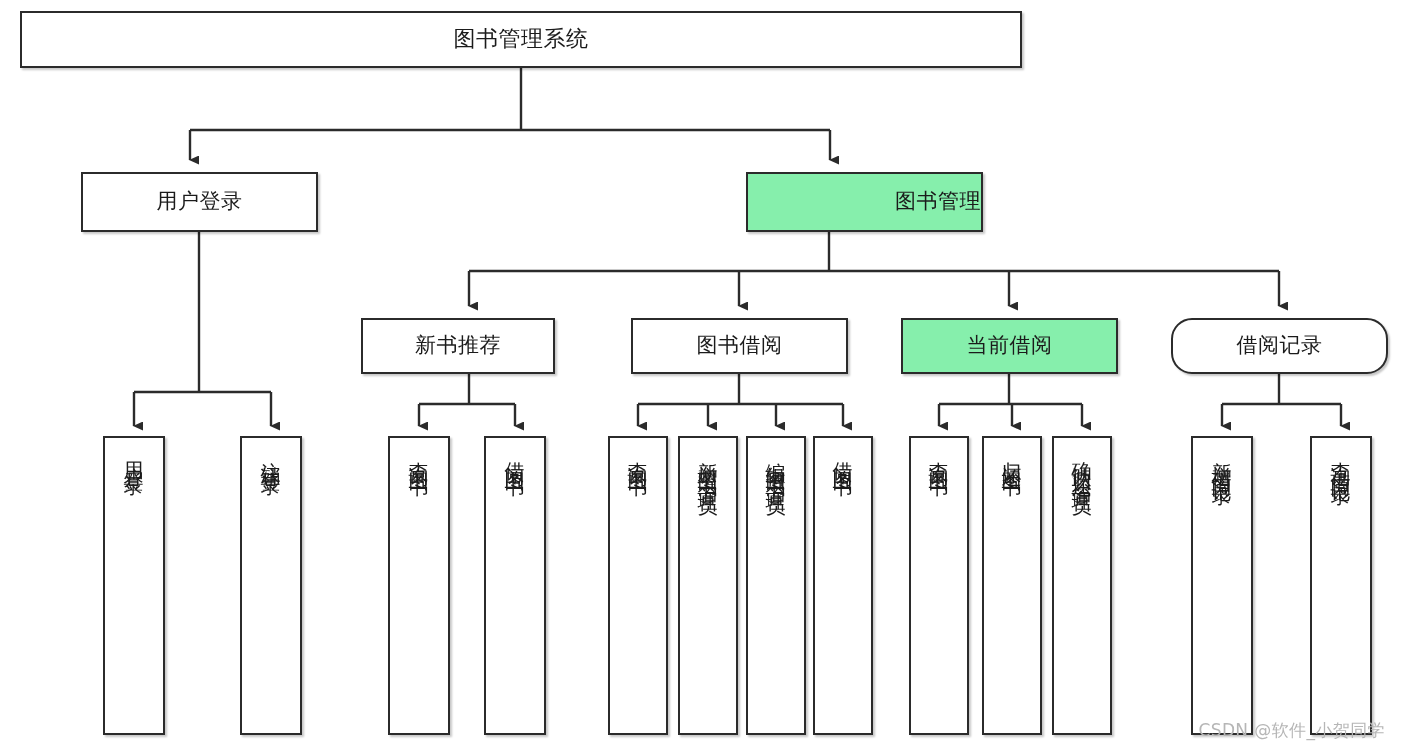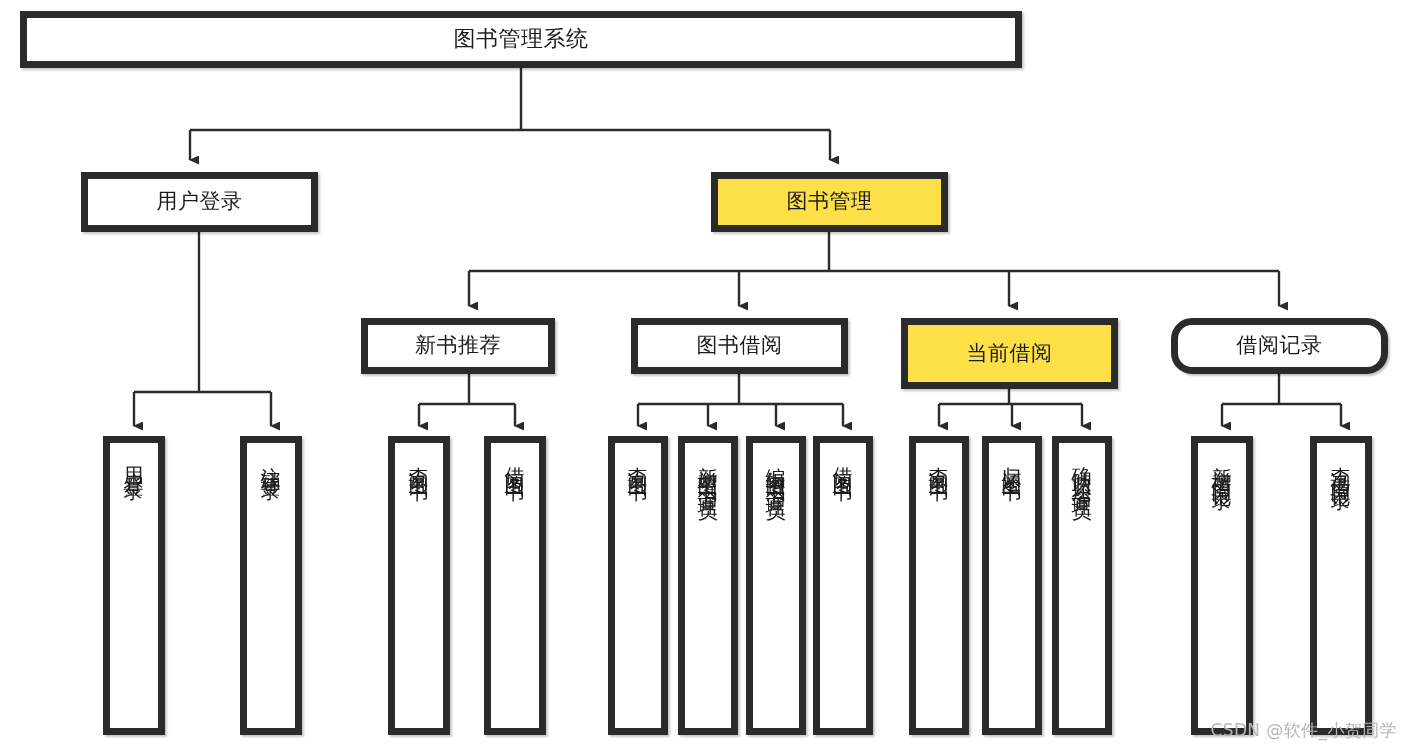--- a/index.html
+++ b/index.html
@@ -23,21 +23,21 @@
     left: 0;
     top: 0;
     width: 1405px;
     height: 747px;
     pointer-events: none;
   }
   .node {
     position: absolute;
     box-sizing: border-box;
     background: #ffffff;
-    border: 7px solid #4d7c0f;
+    border: 2px solid #4d7c0f;
     box-shadow: 2px 2px 2px rgba(0,0,0,0.22);
     display: flex;
     align-items: center;
     justify-content: center;
     color: #1b1b1b;
   }
   .node .label {
     display: block;
     text-align: center;
     line-height: 1.12;
@@ -59,21 +59,21 @@
   .node.vert .label {
     writing-mode: vertical-rl;
     text-orientation: upright;
     font-size: 20px;
     line-height: 1.0;
     letter-spacing: 5px;
     white-space: nowrap;
   }
   #watermark {
     position: absolute;
-    right: 8px;
+    right: 20px;
     bottom: 5px;
     font-size: 17px;
     color: #b6b6b6;
     letter-spacing: 0.4px;
     white-space: nowrap;
     user-select: none;
   }
 </style>
 </head>
 <body>
@@ -130,31 +130,31 @@
     </g>
   </svg>
 
   <div class="node root horiz" id="node-root" style="left: 20px; top: 11px; width: 1002px; height: 57px; border-color: rgb(43, 43, 43); background: rgb(255, 255, 255); color: rgb(27, 27, 27);">
     <span class="label">图书管理系统</span>
   </div>
 
   <div class="node horiz" id="node-l2-0" style="left: 81px; top: 172px; width: 237px; height: 60px; border-color: rgb(43, 43, 43); background: rgb(255, 255, 255); color: rgb(27, 27, 27);">
     <span class="label">用户登录</span>
   </div>
-  <div class="node horiz" id="node-l2-1" style="left: 711px; top: 172px; width: 237px; height: 60px; border-color: rgb(43, 43, 43); background: #fde047; color: rgb(27, 27, 27);">
+  <div class="node horiz" id="node-l2-1" style="left: 746px; top: 172px; width: 237px; height: 60px; border-color: rgb(43, 43, 43); background: #86efac; color: rgb(27, 27, 27); justify-content: flex-end;">
     <span class="label">图书管理</span>
   </div>
 
   <div class="node horiz" id="node-l3-0" style="left: 361px; top: 318px; width: 194px; height: 56px; border-color: rgb(43, 43, 43); background: rgb(255, 255, 255); color: rgb(27, 27, 27);">
     <span class="label">新书推荐</span>
   </div>
   <div class="node horiz" id="node-l3-1" style="left: 631px; top: 318px; width: 217px; height: 56px; border-color: rgb(43, 43, 43); background: rgb(255, 255, 255); color: rgb(27, 27, 27);">
     <span class="label">图书借阅</span>
   </div>
-  <div class="node horiz" id="node-l3-2" style="left: 901px; top: 318px; width: 217px; height: 71px; border-color: rgb(43, 43, 43); background: #fde047; color: rgb(27, 27, 27);">
+  <div class="node horiz" id="node-l3-2" style="left: 901px; top: 318px; width: 217px; height: 56px; border-color: rgb(43, 43, 43); background: #86efac; color: rgb(27, 27, 27);">
     <span class="label">当前借阅</span>
   </div>
   <div class="node horiz" id="node-l3-3" style="left: 1171px; top: 318px; width: 217px; height: 56px; border-color: rgb(43, 43, 43); background: rgb(255, 255, 255); color: rgb(27, 27, 27); border-radius: 21px;">
     <span class="label">借阅记录</span>
   </div>
 
   <div class="node vert" id="node-leaf-0" style="left: 103px; top: 436px; width: 62px; height: 299px; border-color: rgb(43, 43, 43); background: rgb(255, 255, 255); color: rgb(27, 27, 27);">
     <span class="label">用户登录</span>
   </div>
   <div class="node vert" id="node-leaf-1" style="left: 240px; top: 436px; width: 62px; height: 299px; border-color: rgb(43, 43, 43); background: rgb(255, 255, 255); color: rgb(27, 27, 27);">

